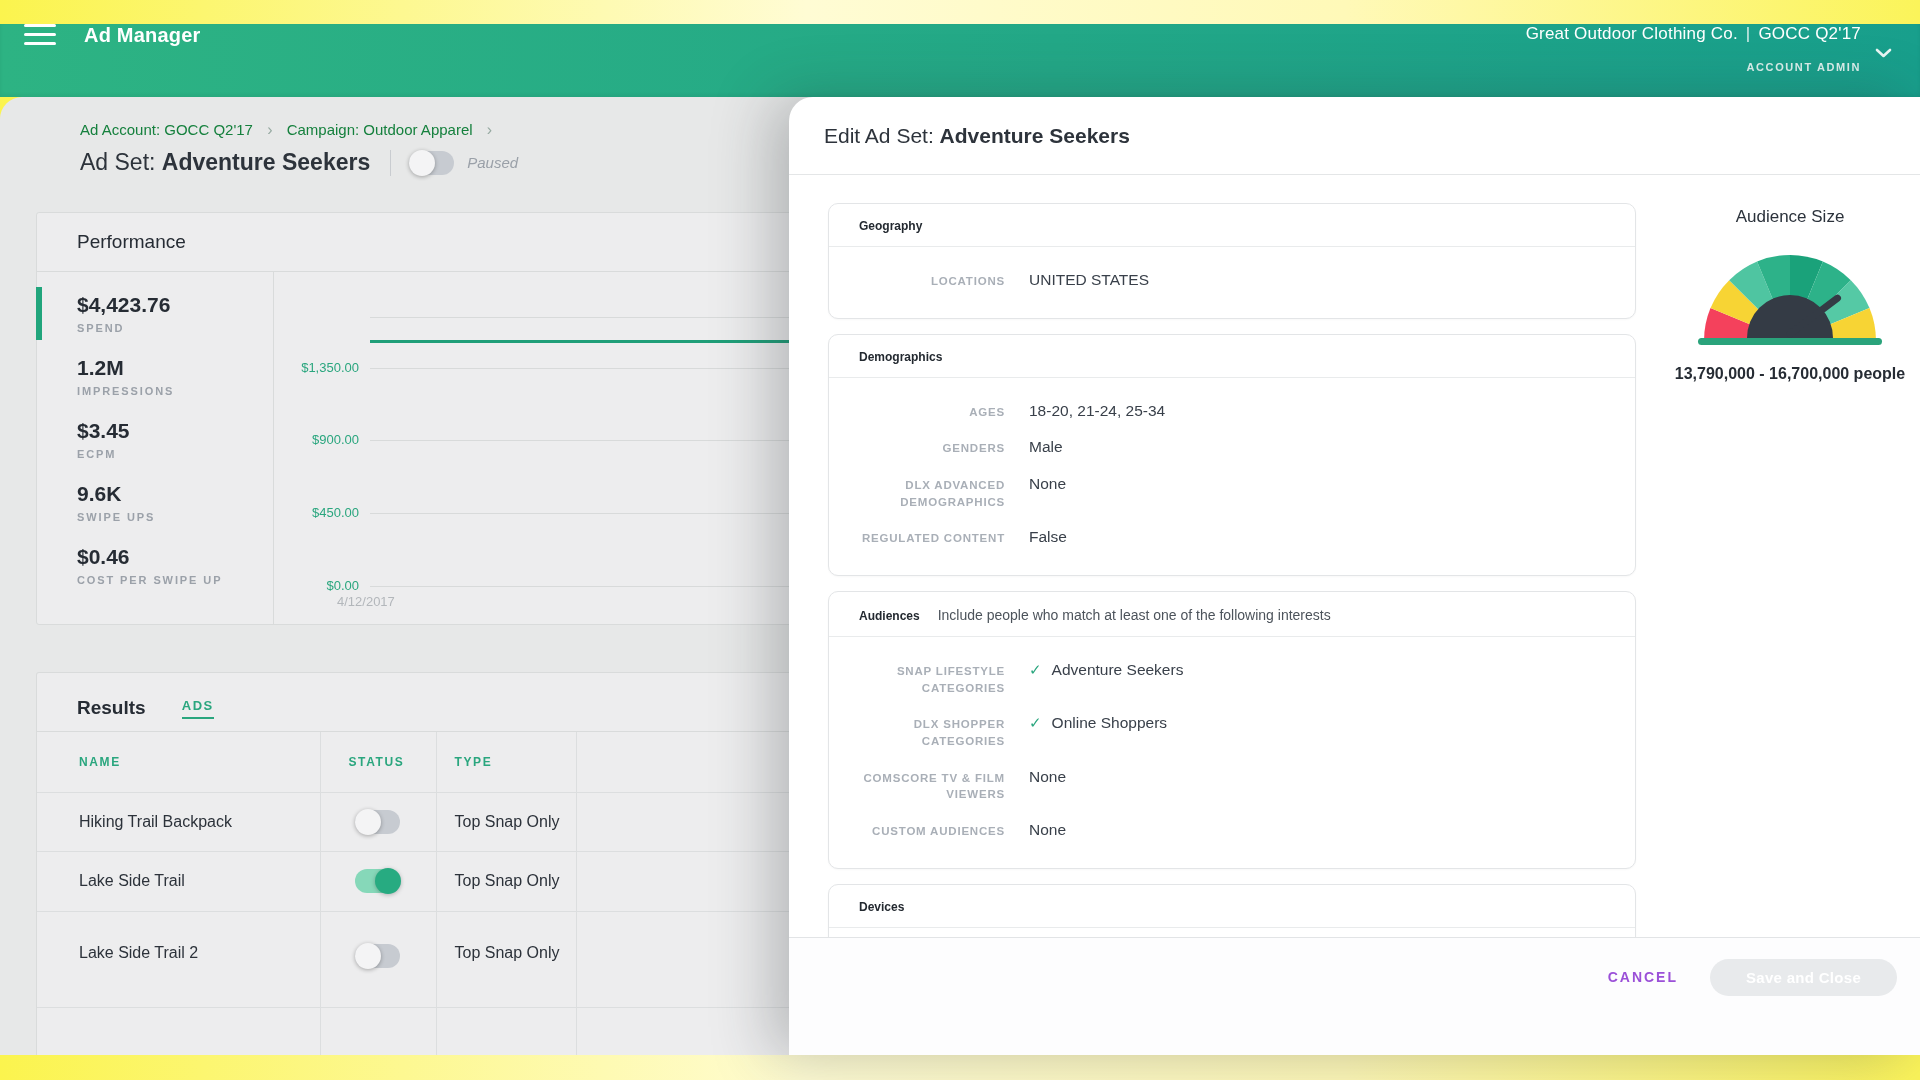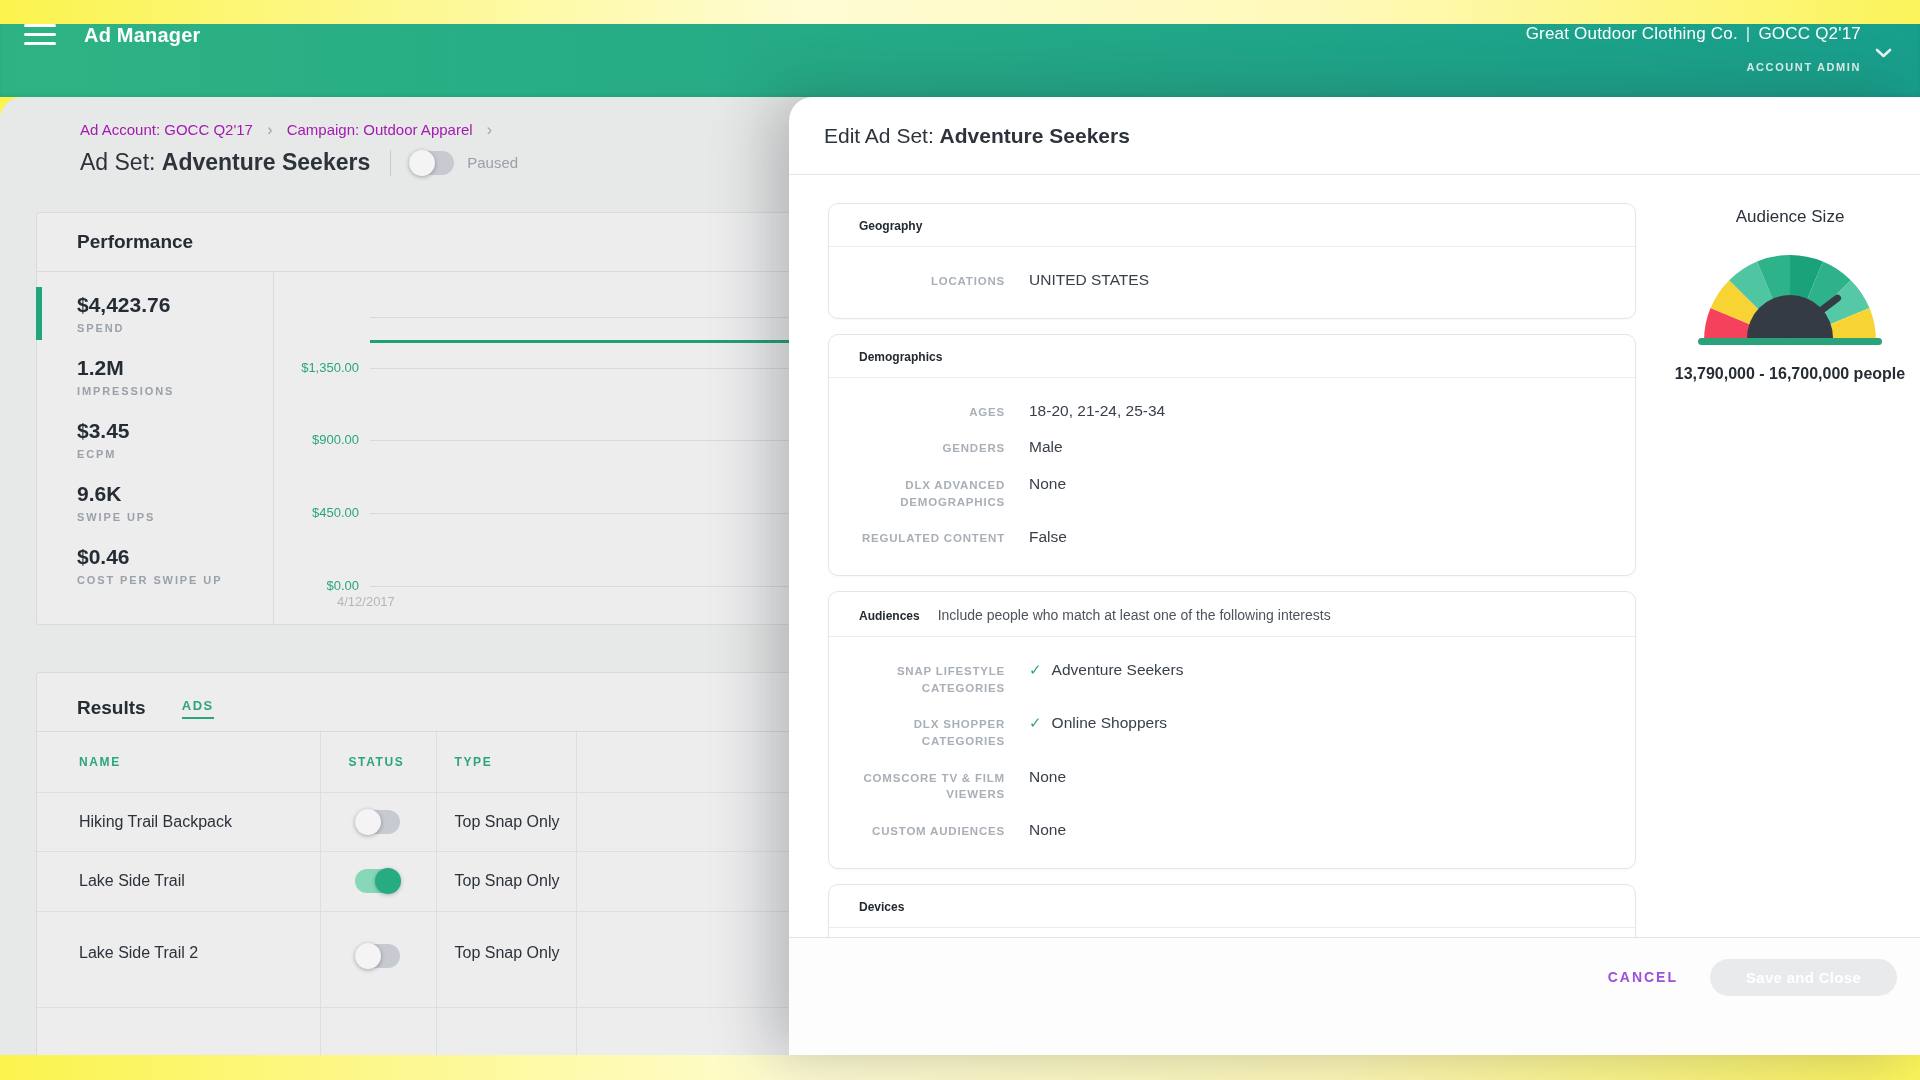--- a/index.html
+++ b/index.html
@@ -27,41 +27,41 @@
   .account-line1 .sep { opacity:.85; margin:0 8px; }
   .account-line2 { font-size:11px; font-weight:bold; letter-spacing:1.6px; opacity:.85; margin-top:17px; }
   .account-caret { margin-top:10px; }
 
   
   .panel {
     position:absolute; left:0; right:0; top:97px; bottom:25px;
     background:#e7e8e8; border-top-left-radius:22px; overflow:hidden;
   }
   .breadcrumb { position:absolute; left:80px; top:24px; font-size:15px; color:#2aa77e; }
-  .breadcrumb .crumb { color:#a21caf; text-decoration:none; cursor:pointer; }
+  .breadcrumb .crumb { color:#15803d; text-decoration:none; cursor:pointer; }
   .breadcrumb .bsep { color:#97aaa2; margin:0 10px; font-size:16px; }
   .page-title-row { position:absolute; left:80px; top:52px; display:flex; align-items:center; }
   .page-title { font-size:23px; color:#2d333b; }
   .page-title b { font-weight:bold; }
   .title-divider { width:1px; height:26px; background:#c9ccd0; margin:0 18px 0 20px; }
-  .paused-label { font-size:15px; color:#9aa0a8; margin-left:13px; }
+  .paused-label { font-size:15px; color:#9aa0a8; margin-left:13px;font-style:italic; }
 
   
   .toggle { width:45px; height:24px; border-radius:12px; background:#c7cbd1; position:relative; cursor:pointer; flex:0 0 auto; }
   .toggle .knob {
     position:absolute; left:0; top:-1px; width:26px; height:26px; border-radius:50%;
     background:#f4f4f5; box-shadow:0 1px 4px rgba(0,0,0,.3);
   }
   .toggle.on { background:#86d8b9; }
   .toggle.on .knob { left:auto; right:-1px; background:#27ab81; box-shadow:0 1px 4px rgba(0,0,0,.25); }
 
   
   .gray-card { position:absolute; left:36px; width:1164px; background:#ededee; border:1px solid #d9dbdb; border-radius:3px; }
   .gray-card-header { height:59px; border-bottom:1px solid #d9dbdb; display:flex; align-items:center; padding-left:40px; }
-  .gray-card-title { font-size:19px; font-weight:bold; color:#262c34; }
+  .gray-card-title { font-size:19px; font-weight:normal; color:#262c34; }
 
   .perf-card { top:115px; height:413px; }
   .perf-body { position:relative; height:352px; }
   .metrics { position:absolute; left:0; top:0; bottom:0; width:237px; border-right:1px solid #d9dbdb; display:flex; flex-direction:column; padding-top:10px; }
   .metric { position:relative; height:63px; display:flex; flex-direction:column; justify-content:center; padding-left:40px; cursor:pointer; }
   .metric .m-value { font-size:21px; font-weight:bold; color:#262c34; }
   .metric .m-label { font-size:11px; font-weight:bold; letter-spacing:1.9px; color:#9ba1a9; margin-top:5px; }
   .metric.selected::before { content:""; position:absolute; left:-1px; top:5px; bottom:5px; width:6px; background:#21a57c; }
 
   .chart { position:absolute; left:238px; right:0; top:0; bottom:0; }

